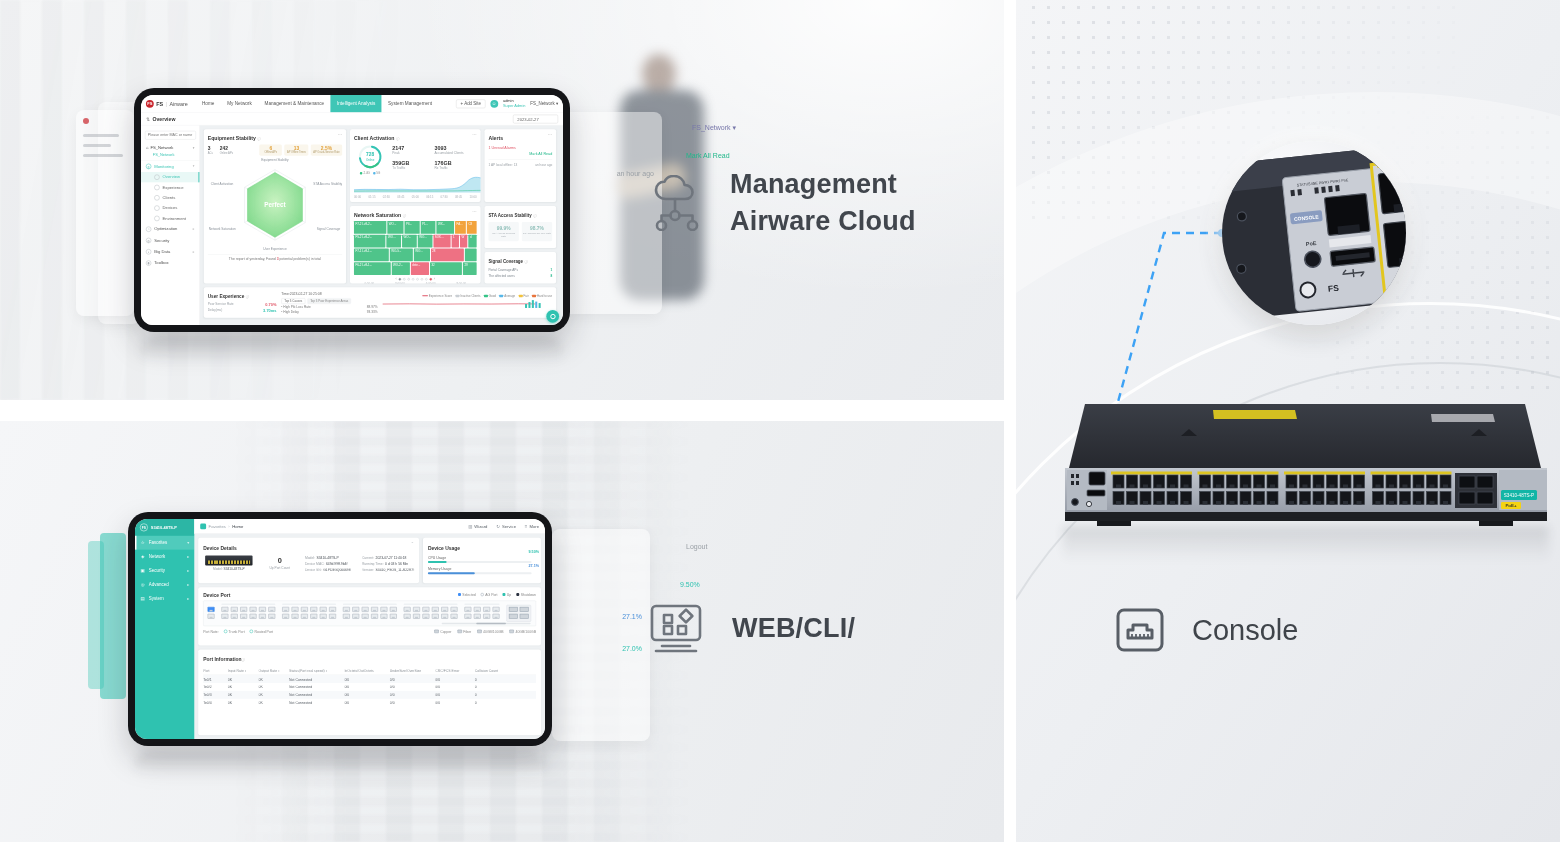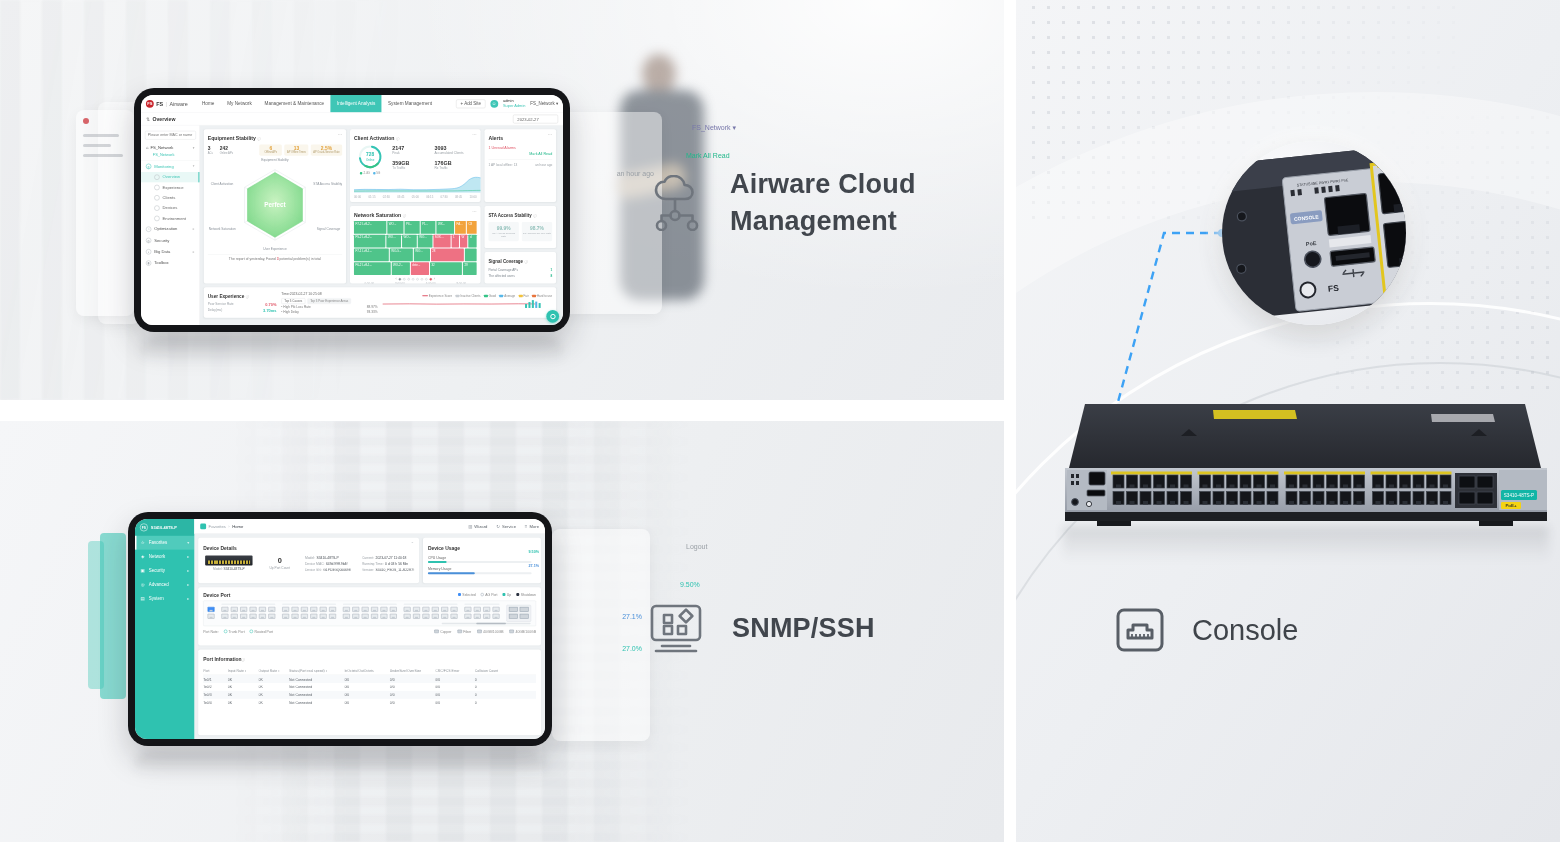--- a/index.html
+++ b/index.html
@@ -688,22 +688,22 @@
           <path d="M14 24 C8 24 4 20 4 15 C4 10 8 6.5 12.5 6.8 C14 3 18 1 22 1 C27.5 1 32 5 32.6 10 C37 10 40.5 13 40.5 17.3 C40.5 21.3 37.3 24 33 24 Z"></path>
           <line x1="23" y1="24" x2="23" y2="36"></line>
           <circle cx="23" cy="40.5" r="4.5"></circle>
           <path d="M18.5 40.5 L9.5 40.5 L9.5 46"></path>
           <circle cx="9.5" cy="50.5" r="4.5"></circle>
           <path d="M27.5 40.5 L40.5 40.5 L40.5 46"></path>
           <circle cx="40.5" cy="50.5" r="4.5"></circle>
         </g>
       </svg>
       <div class="txt">
+        <div>Management</div>
         <div>Airware Cloud</div>
-        <div>Management</div>
       </div>
     </div>
   </section>
 
   <section class="panel panel-bl">
     <div class="racks2"></div>
     <div class="slab s1"></div>
     <div class="slab s2"></div>
     <div class="ghost g4">
       <div class="tx t1">Logout</div>
@@ -1011,21 +1011,21 @@
           <rect x="4" y="4" width="48" height="34" rx="4"></rect>
           <rect x="16" y="13" width="8" height="8"></rect>
           <rect x="16" y="24" width="8" height="8"></rect>
           <rect x="30" y="24" width="8" height="8"></rect>
           <rect x="33.5" y="9.5" width="9" height="9" transform="rotate(45 38 14)"></rect>
           <line x1="14" y1="44" x2="42" y2="44"></line>
           <line x1="8" y1="49" x2="48" y2="49"></line>
         </g>
       </svg>
       <div class="txt">
-        <div>SNMP/SSH</div>
+        <div>WEB/CLI/</div>
       </div>
     </div>
   </section>
 
   <section class="panel panel-r">
     <div class="dots dots1"></div>
     <div class="dots dots2"></div>
     <div class="swoosh sw2"></div>
     <div class="swoosh sw1"></div>
     <div class="swoosh sw3"></div>

